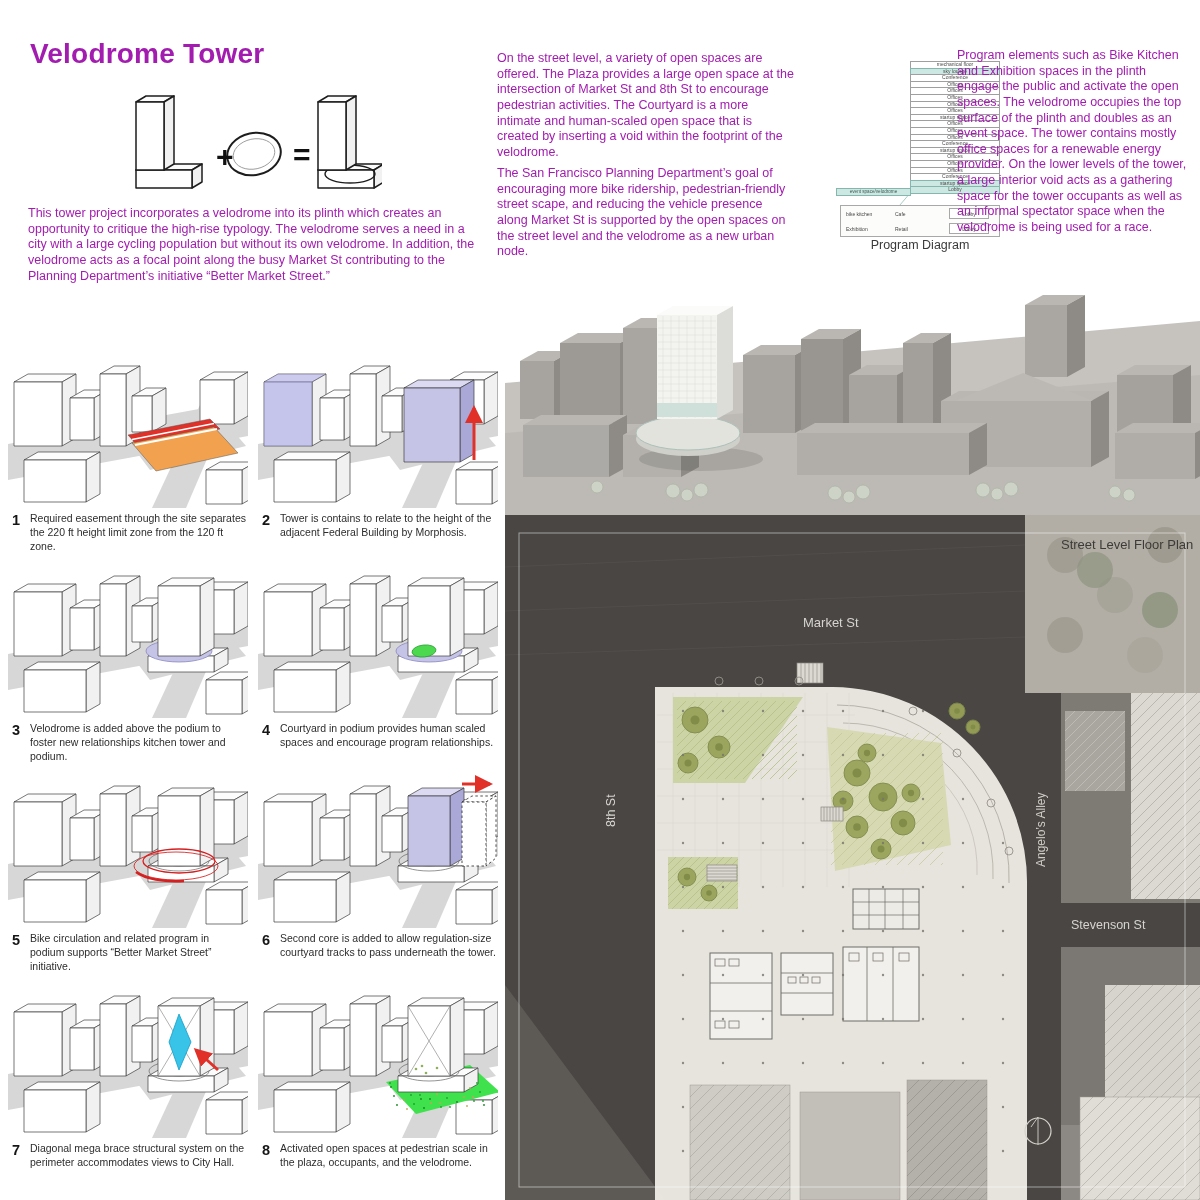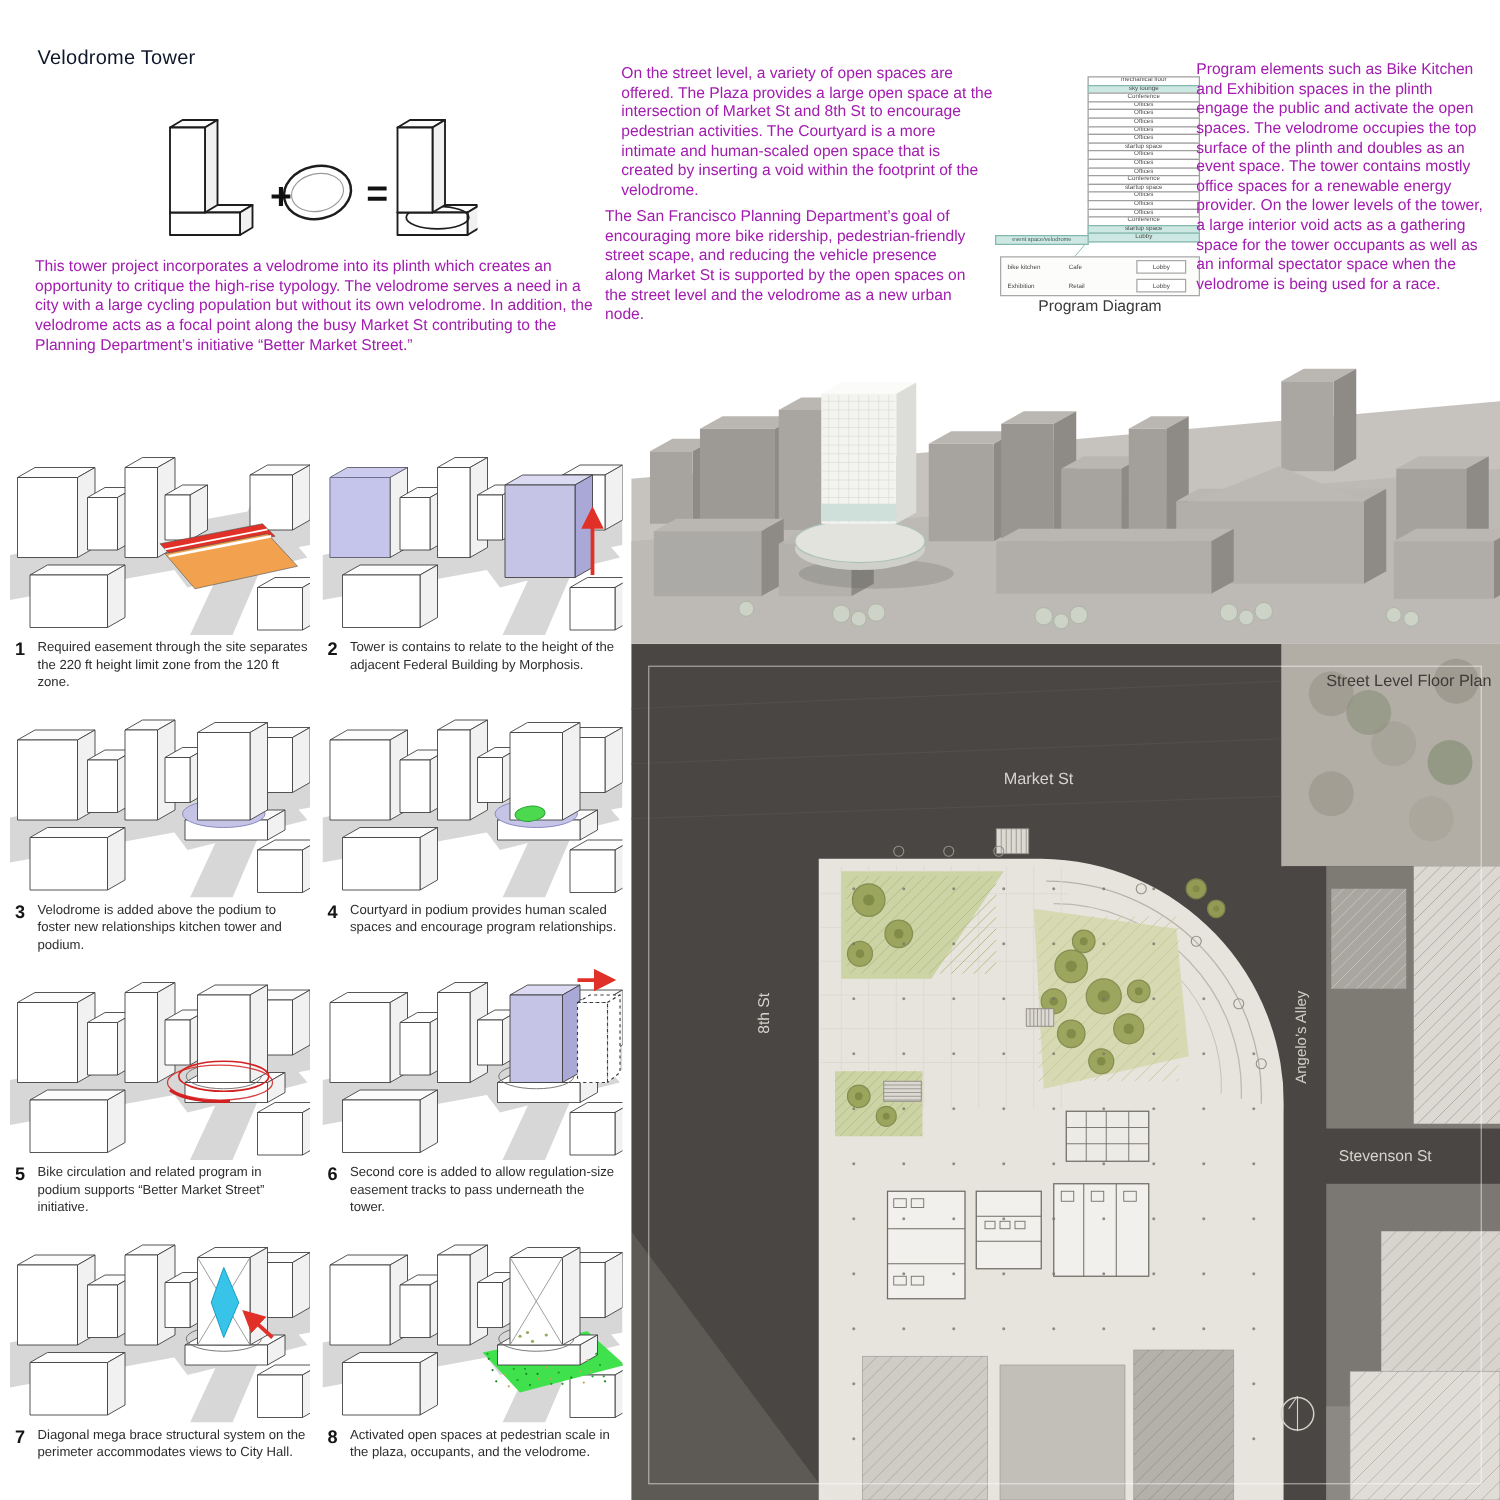--- a/index.html
+++ b/index.html
@@ -1,28 +1,28 @@
 <!DOCTYPE html>
 <html><head>
 <meta charset="utf-8">
 <style>
   *{margin:0;padding:0;box-sizing:border-box}
   html,body{background:#ffffff}
   body{width:1200px;height:1200px;position:relative;overflow:hidden;
        font-family:"Liberation Sans","DejaVu Sans",sans-serif;color:#2e2e2e}
   .abs{position:absolute}
-  .title{font-size:16px;font-weight:400;color:#0f172a;letter-spacing:.2px}
+  .title{font-size:28px;font-weight:700;color:#a21caf;letter-spacing:.2px}
   .body-text{font-size:12.5px;line-height:1.25;color:#a21caf}
   .cap{display:flex;align-items:flex-start}
   .cap .num{font-weight:700;font-size:14.5px;color:#151515;width:18px;flex:none;line-height:1.05;padding-top:1px}
   .cap .txt{font-size:10.5px;line-height:1.32;color:#2d2d2d}
   svg{display:block}
   svg text{font-family:"Liberation Sans","DejaVu Sans",sans-serif}
   
-  .prog{position:absolute;left:796px;top:62px;width:168px;height:200px}
+  .prog{position:absolute;left:836px;top:62px;width:168px;height:200px}
   .prog-floors{position:absolute;left:74px;top:0;width:90px}
   .prog-row{height:7.6px;margin-top:-1px;border:1px solid #9f9f9f;background:#fff;
             font-size:5px;line-height:5.6px;text-align:center;color:#4a4a4a;overflow:hidden}
   .prog-row.hl{background:#cde8e2;border-color:#84b7ad}
   .event-bar{position:absolute;left:0;top:126px;width:75px;height:7.6px;background:#cde8e2;
              border:1px solid #84b7ad;font-size:4.6px;line-height:5.4px;text-align:center;color:#3c5a54}
   .podium{position:absolute;left:4px;top:143px;width:160px;height:32px;border:1px solid #a8a8a8;background:#fcfcfb}
   .prow{display:flex;height:15px;align-items:center;font-size:5px;color:#474747}
   .prow .pl{width:54px;padding-left:5px}
   .prow .pm{width:48px}
@@ -53,21 +53,21 @@
       <polygon points="234,28 244,22 244,90 234,96" fill="#f1f1f1" stroke="#1d1d1d" stroke-width="1.5" stroke-linejoin="round"></polygon>
       <polygon points="206,28 234,28 234,96 206,96" fill="#ffffff" stroke="#1d1d1d" stroke-width="1.5" stroke-linejoin="round"></polygon>
     </g>
   <text x="104" y="93" font-size="30" font-weight="bold" fill="#111">+</text>
   <text x="181" y="91" font-size="30" font-weight="bold" fill="#111">=</text>
 </svg>
 
 <div class="abs body-text" style="left:28px;top:206px;width:455px">This tower project incorporates a velodrome into its plinth which creates an opportunity to critique the high-rise typology. The velodrome serves a need in a city with a large cycling population but without its own velodrome. In addition, the velodrome acts as a focal point along the busy Market St contributing to the Planning Department’s initiative “Better Market Street.”</div>
 
 <div class="abs body-text" style="left:497px;top:51px;width:298px">On the street level, a variety of open spaces are offered. The Plaza provides a large open space at the intersection of Market St and 8th St to encourage pedestrian activities. The Courtyard is a more intimate and human-scaled open space that is created by inserting a void within the footprint of the velodrome.</div>
-<div class="abs body-text" style="left:484px;top:166px;width:298px">The San Francisco Planning Department’s goal of encouraging more bike ridership, pedestrian-friendly street scape, and reducing the vehicle presence along Market St is supported by the open spaces on the street level and the velodrome as a new urban node.</div>
+<div class="abs body-text" style="left:497px;top:166px;width:298px">The San Francisco Planning Department’s goal of encouraging more bike ridership, pedestrian-friendly street scape, and reducing the vehicle presence along Market St is supported by the open spaces on the street level and the velodrome as a new urban node.</div>
 
 <div class="prog">
   <svg class="overlay-svg" width="168" height="200" viewBox="0 0 168 200">
     <line x1="80" y1="6" x2="112" y2="126" stroke="#9fcac0" stroke-width="0.8" opacity="0.8"></line>
     <line x1="75" y1="130" x2="58" y2="150" stroke="#8fc0b6" stroke-width="0.8"></line>
     <line x1="58" y1="151" x2="124" y2="153" stroke="#8fc0b6" stroke-width="0.8"></line>
     <line x1="58" y1="167" x2="124" y2="160" stroke="#8fc0b6" stroke-width="0.8"></line>
   </svg>
   <div class="prog-floors" id="prog-floors">
       <div class="prog-row">mechanical floor</div>
@@ -953,21 +953,21 @@
 <div class="abs cap" style="left:262px;top:722px;width:234px">
     <span class="num">4</span>
     <span class="txt">Courtyard in podium provides human scaled spaces and encourage program relationships.</span>
   </div>
 <div class="abs cap" style="left:12px;top:932px;width:234px">
     <span class="num">5</span>
     <span class="txt">Bike circulation and related program in podium supports “Better Market Street” initiative.</span>
   </div>
 <div class="abs cap" style="left:262px;top:932px;width:234px">
     <span class="num">6</span>
-    <span class="txt">Second core is added to allow regulation-size easement tracks to pass underneath the tower.</span>
+    <span class="txt">Second core is added to allow regulation-size courtyard tracks to pass underneath the tower.</span>
   </div>
 <div class="abs cap" style="left:12px;top:1142px;width:234px">
     <span class="num">7</span>
     <span class="txt">Diagonal mega brace structural system on the perimeter accommodates views to City Hall.</span>
   </div>
 <div class="abs cap" style="left:262px;top:1142px;width:234px">
     <span class="num">8</span>
     <span class="txt">Activated open spaces at pedestrian scale in the plaza, occupants, and the velodrome.</span>
   </div>
 

